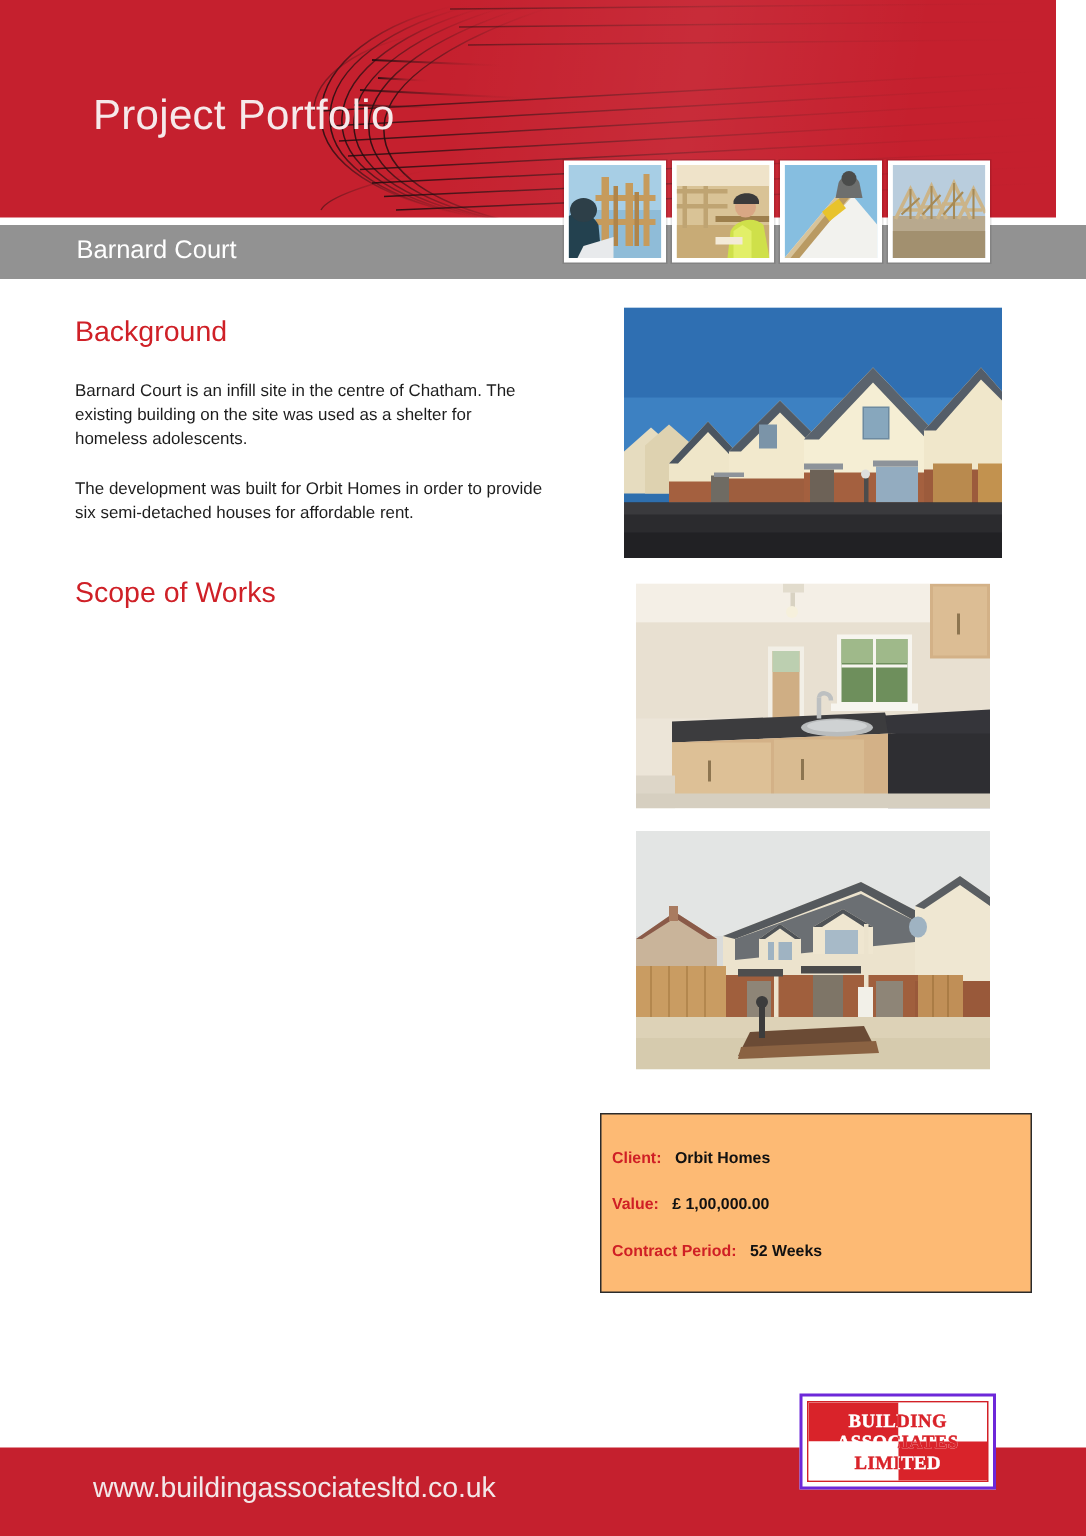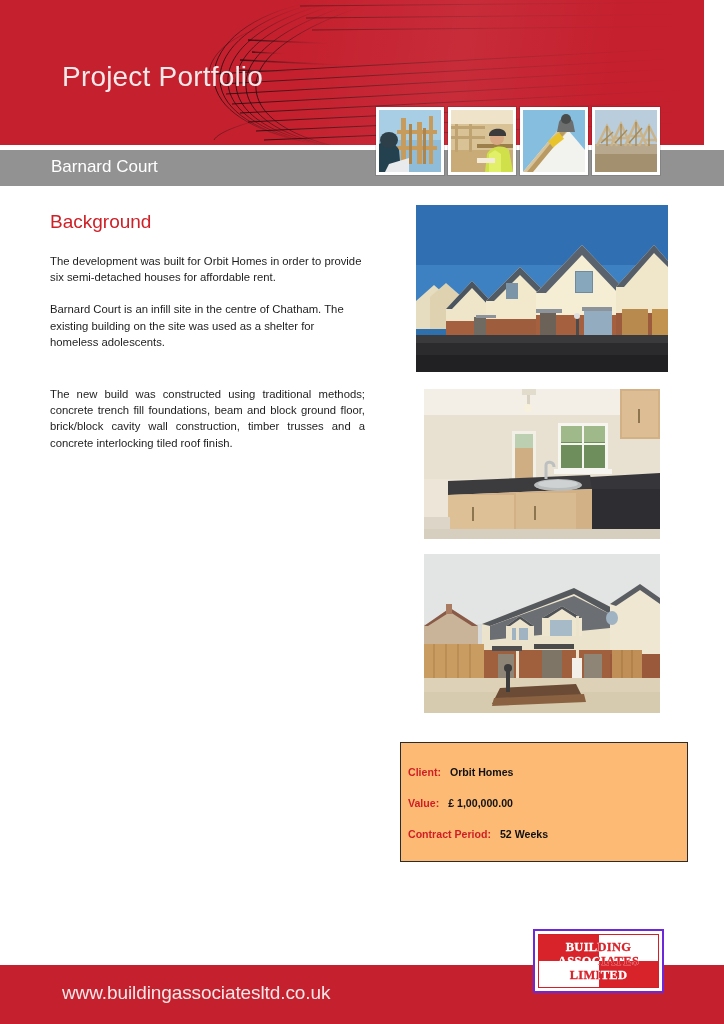--- a/index.html
+++ b/index.html
@@ -305,26 +305,26 @@
   </div>
 </div>
 
 <div class="subband">
   <div class="subband-title">Barnard Court</div>
 </div>
 
 <div class="left-col">
 
   <h2 class="sec-head">Background</h2>
+  <p class="para nojust">Barnard Court is an infill site in the centre of Chatham. The existing building on the site was used as a shelter for homeless adolescents.</p>
   <p class="para nojust">The development was built for Orbit Homes in order to provide six semi-detached houses for affordable rent.</p>
-  <p class="para nojust">Barnard Court is an infill site in the centre of Chatham. The existing building on the site was used as a shelter for homeless adolescents.</p>
 
   <div class="block-gap"></div>
 
-  <p class="para">The new build was constructed using traditional methods; concrete trench fill foundations, beam and block ground floor, brick/block cavity wall construction, timber trusses and a concrete interlocking tiled roof finish.</p>
+  <h2 class="sec-head second">Scope of Works</h2>
 </div>
 
 <div class="photo" id="photo-1">
   <div class="photo-inner">
     <svg viewBox="0 0 252 167" preserveAspectRatio="none">
       <rect width="252" height="167" fill="#2e6fae"></rect>
       <rect width="252" height="120" fill="#3d81c2"></rect>
       <rect width="252" height="60" fill="#2f6fb2"></rect>
 
       <path d="M0 96 L18 80 L36 96 L36 124 L0 124 Z" fill="#e6dcbf"></path>

